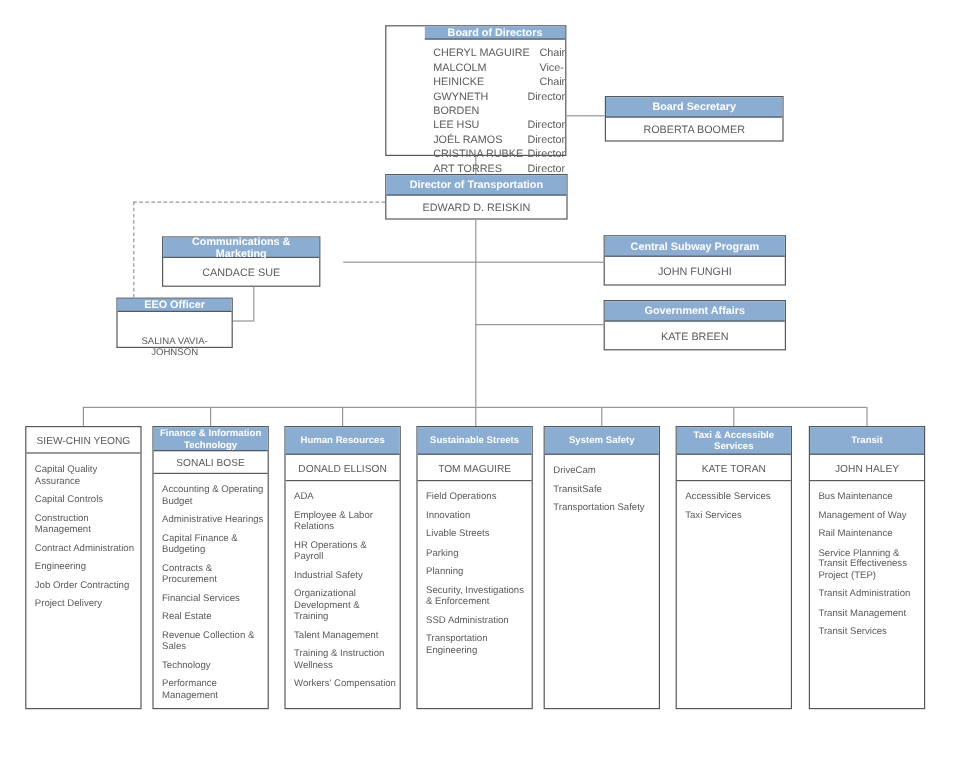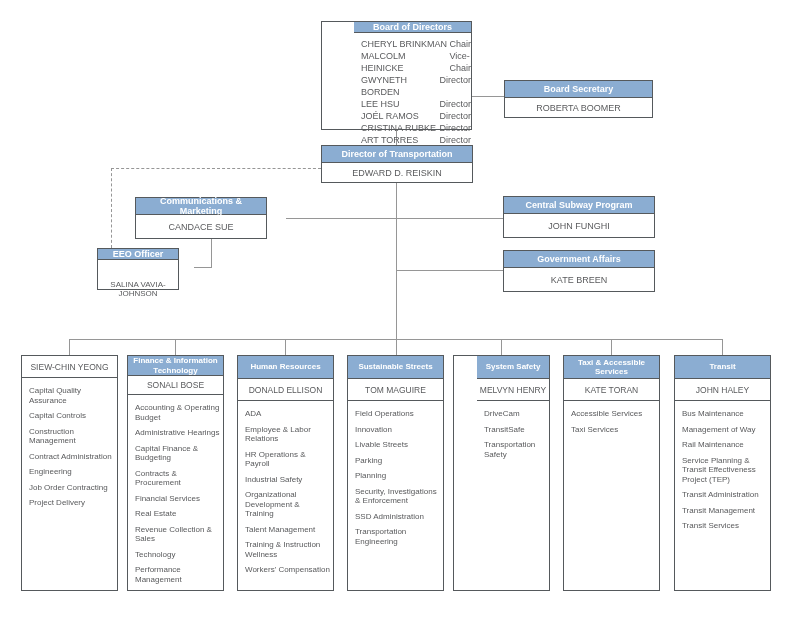--- a/index.html
+++ b/index.html
@@ -62,21 +62,21 @@
   <div class="vline" style="left:285px; top:339px; height:16px;"></div>
   <div class="vline" style="left:396px; top:339px; height:16px;"></div>
   <div class="vline" style="left:501px; top:339px; height:16px;"></div>
   <div class="vline" style="left:611px; top:339px; height:16px;"></div>
   <div class="vline" style="left:722px; top:339px; height:16px;"></div>
 
   <div class="box" id="board">
     <div class="box-title">Board of Directors</div>
     <div class="members">
       <div class="member-row">
-          <span class="member-name">CHERYL BRINKMAN</span>
+          <span class="member-name">CHERYL MAGUIRE</span>
           <span class="member-role">Chair</span>
         </div>
       <div class="member-row">
           <span class="member-name">MALCOLM HEINICKE</span>
           <span class="member-role">Vice-Chair</span>
         </div>
       <div class="member-row">
           <span class="member-name">GWYNETH BORDEN</span>
           <span class="member-role">Director</span>
         </div>
@@ -112,21 +112,21 @@
   <div class="box upper" style="left:135px; top:197px; width:132px; height:42px;">
     <div class="box-title">Communications &amp; Marketing</div>
     <div class="box-name">CANDACE SUE</div>
   </div>
 
   <div class="box upper" style="left:503px; top:196px; width:152px; height:42px;">
     <div class="box-title">Central Subway Program</div>
     <div class="box-name">JOHN FUNGHI</div>
   </div>
 
-  <div class="box upper" style="left:97px; top:248px; width:82px; height:42px;gap:20px;">
+  <div class="box upper" style="left:97px; top:248px; width:97px; height:42px;gap:20px;">
     <div class="box-title">EEO Officer</div>
     <div class="box-name" style="font-size:8px;">SALINA VAVIA-JOHNSON</div>
   </div>
 
   <div class="box upper" style="left:503px; top:250px; width:152px; height:42px;">
     <div class="box-title">Government Affairs</div>
     <div class="box-name">KATE BREEN</div>
   </div>
 
   <div class="division" style="left:21px;">
@@ -181,23 +181,22 @@
       <div class="unit">Innovation</div>
       <div class="unit">Livable Streets</div>
       <div class="unit">Parking</div>
       <div class="unit">Planning</div>
       <div class="unit">Security, Investigations &amp; Enforcement</div>
       <div class="unit">SSD Administration</div>
       <div class="unit">Transportation Engineering</div>
     </div>
   </div>
 
-  <div class="division" style="left:453px;padding-left:23px;">
+  <div class="division" style="left:453px;">
     <div class="division-title">System Safety</div>
-    <div class="division-name">MELVYN HENRY</div>
     <div class="division-units">
       <div class="unit">DriveCam</div>
       <div class="unit">TransitSafe</div>
       <div class="unit">Transportation Safety</div>
     </div>
   </div>
 
   <div class="division" style="left:563px;">
     <div class="division-title">Taxi &amp; Accessible Services</div>
     <div class="division-name">KATE TORAN</div>

